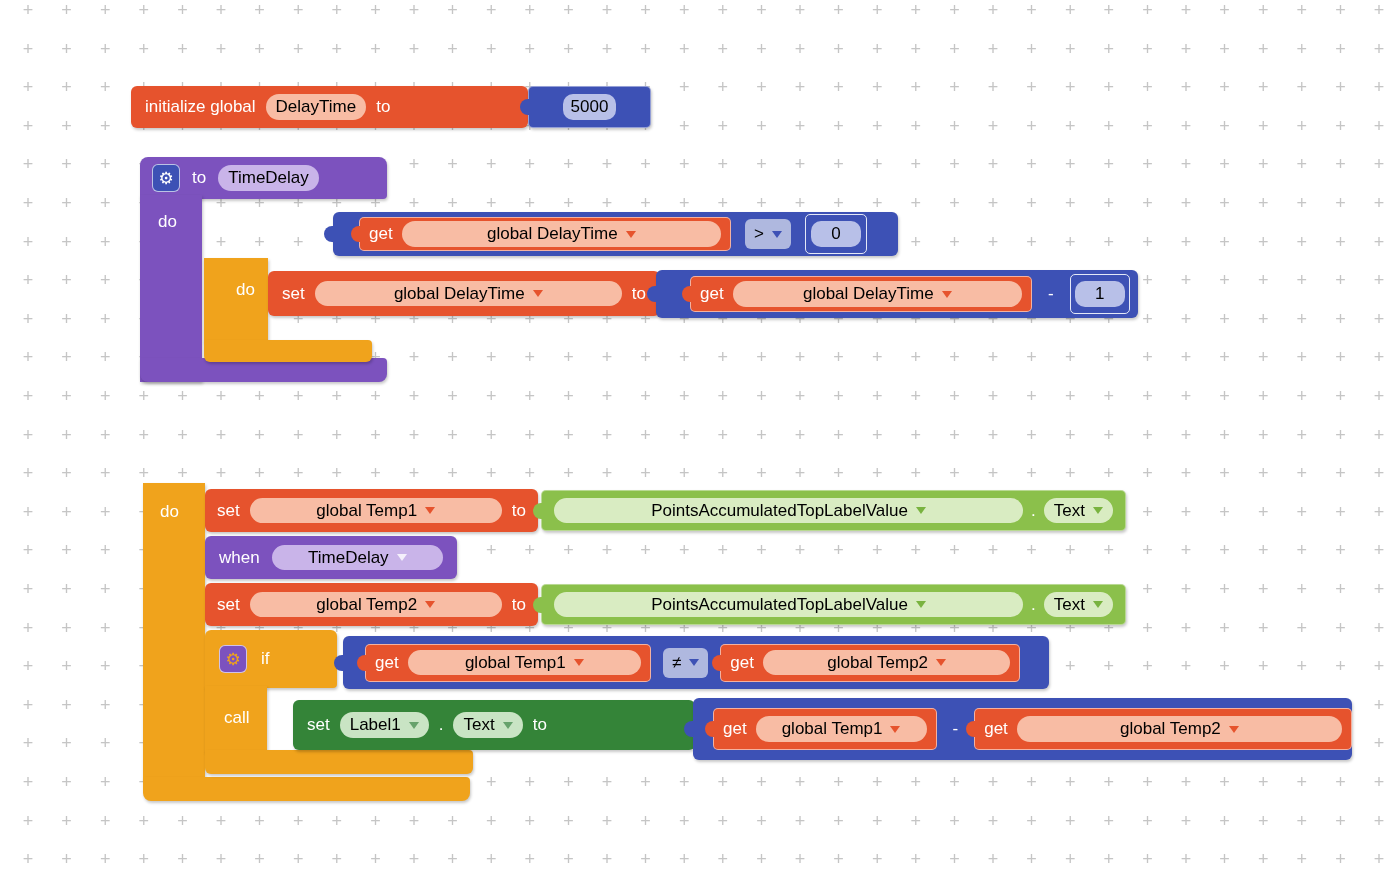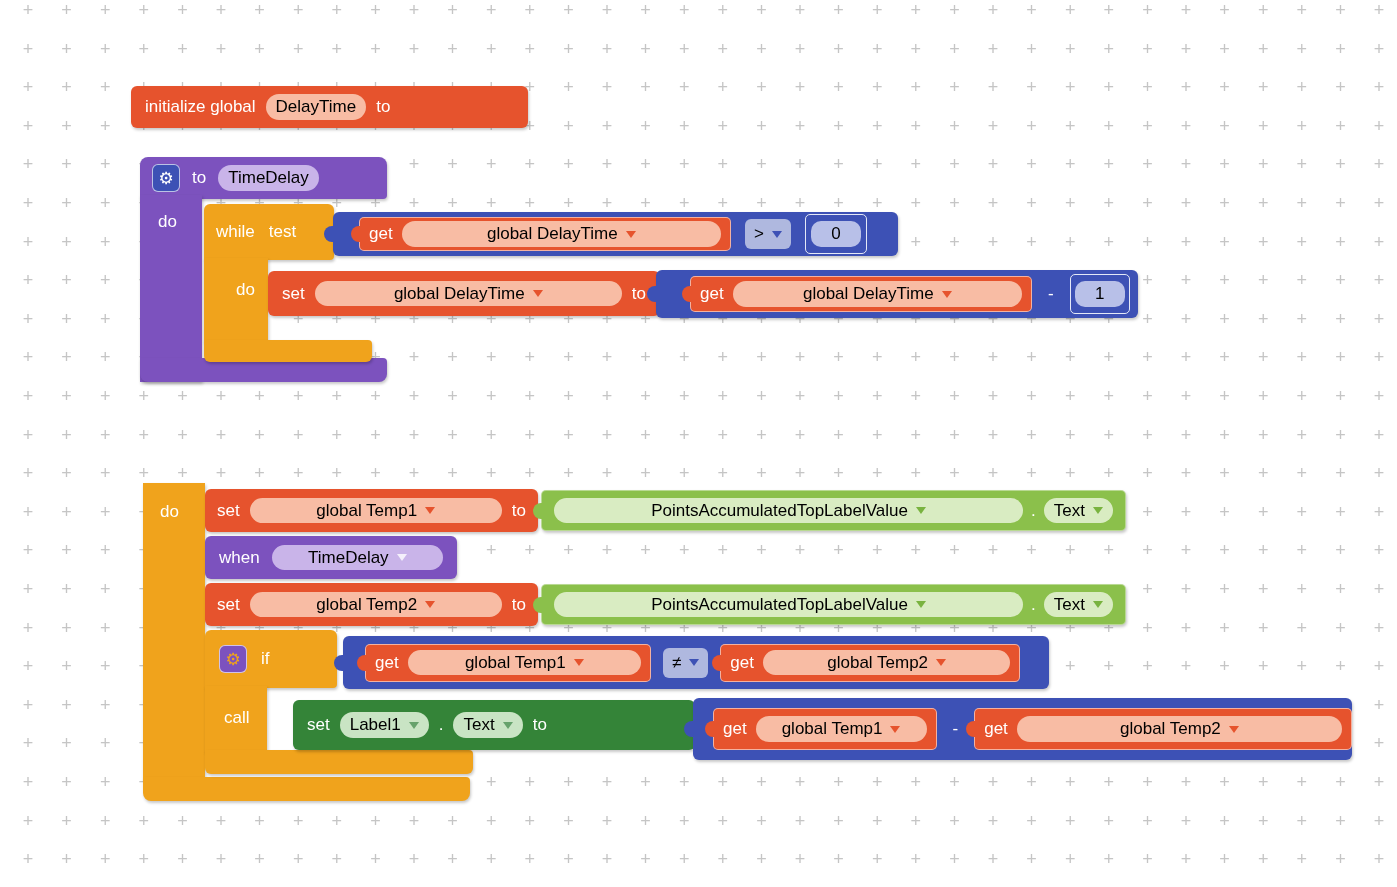--- a/index.html
+++ b/index.html
@@ -909,34 +909,34 @@
     <span class="gp" style="left: 1379px; top: 859.2px;">+</span>
   </div>
 
 <div id="blocks">
 
   <div class="abs blk orange r6 c-init-o">
     <span class="kw">initialize global</span>
     <span class="pill salmon">DelayTime</span>
     <span class="kw">to</span>
   </div>
+  <div class="abs blk blue c-init-v">
+    <span class="plug pBl"></span>
+    <span class="pill numpill np">5000</span>
+  </div>
 
   <div class="abs blk purple rt c-proc-h">
     <span class="gear gearBlue">⚙</span>
     <span class="kw">to</span>
     <span class="pill lav">TimeDelay</span>
   </div>
   <div class="abs purple c-proc-c bar"></div>
   <div class="abs purple rb c-proc-b bar"></div>
   <span class="lbl l-proc-do">do</span>
 
-  <div class="abs blk yellow c-wh-h">
-    <span class="kw">while</span>
-    <span class="kw">test</span>
-  </div>
   <div class="abs yellow c-wh-c bar"></div>
   <div class="abs yellow c-wh-b bar"></div>
   <span class="lbl l-wh-do">do</span>
 
   <div class="abs blk blue r6 c-whcond">
     <span class="plug pBl"></span>
     <div class="getblk w352">
       <span class="plug pOr"></span>
       <span class="kw">get</span>
       <span class="pill salmon">

